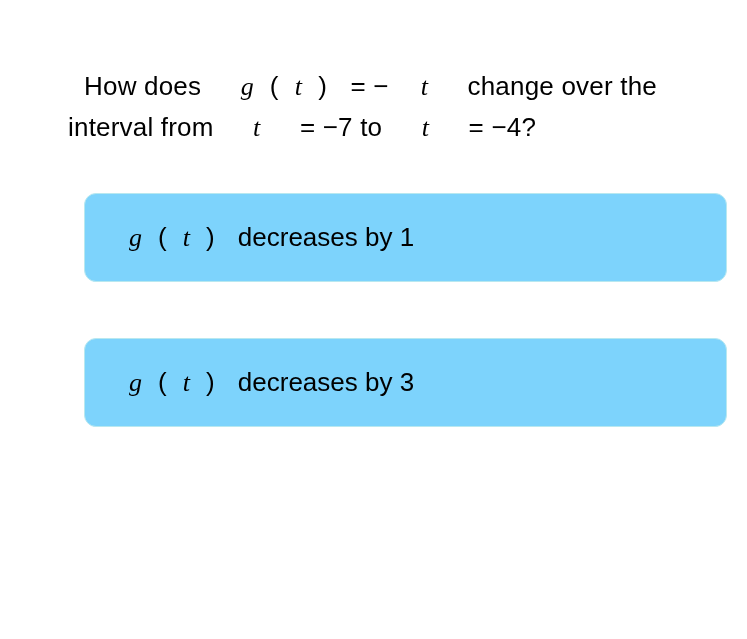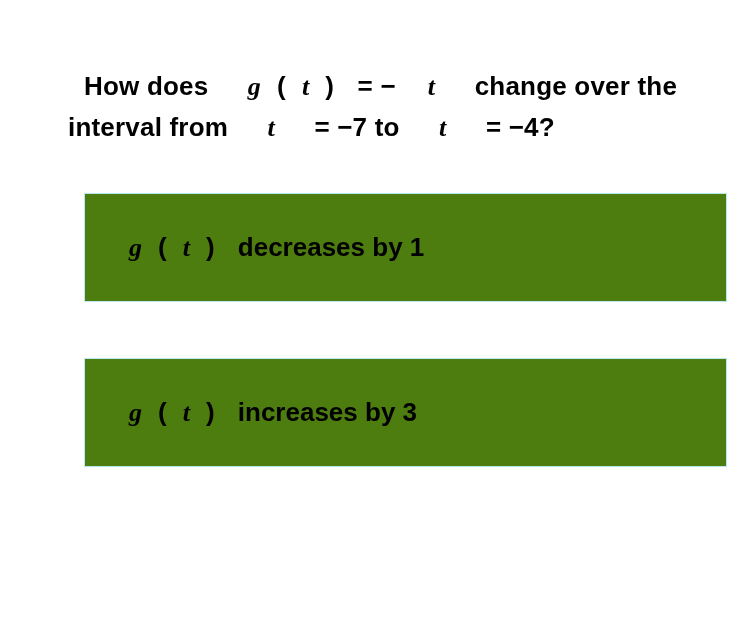--- a/index.html
+++ b/index.html
@@ -1,19 +1,18 @@
 <!DOCTYPE html>
 <html><head>
   <meta charset="utf-8">
   <style>
     * {
       margin: 16px;
       padding: 0;
       box-sizing: border-box;
-      font-weight: bold;
     }
     body {
       font-family: Verdana, Geneva, sans-serif;
       font-size: 26px;
       color: #000;
       background: #fff;
       padding: 18px 20px;
       width: 747px;
     }
     .question {
@@ -25,23 +24,23 @@
       font-style: italic;
       font-family: Georgia, serif;
     }
     .options {
       display: flex;
       flex-direction: column;
       gap: 24px;
     }
     .option {
       border: 1px solid #b8e8f0;
-      border-radius: 0;
-      padding: 38px 28px;
-      background: #4d7c0f;
+      border-radius: 12px;
+      padding: 28px 28px;
+      background: #7dd3fc;
       cursor: pointer;
       font-size: 26px;
       text-align: left;
       font-family: inherit;
       color: #000;
     }
     .option .math-var {
       font-style: italic;
       font-family: Georgia, serif;
     }
@@ -51,15 +50,15 @@
 
 <div class="question">
   <span>How does </span><span class="math-var">g</span>(<span class="math-var">t</span>)<span> = −</span><span class="math-var">t</span><span> change over the interval from </span><span class="math-var">t</span><span> = −7 to </span><span class="math-var">t</span><span> = −4?</span>
 </div>
 
 <div class="options">
   <button class="option">
     <span class="math-var">g</span>(<span class="math-var">t</span>)<span> decreases by 1</span>
   </button>
   <button class="option">
-    <span class="math-var">g</span>(<span class="math-var">t</span>)<span> increases by 3</span>
+    <span class="math-var">g</span>(<span class="math-var">t</span>)<span> decreases by 3</span>
   </button>
 </div>
 
 </body></html>

